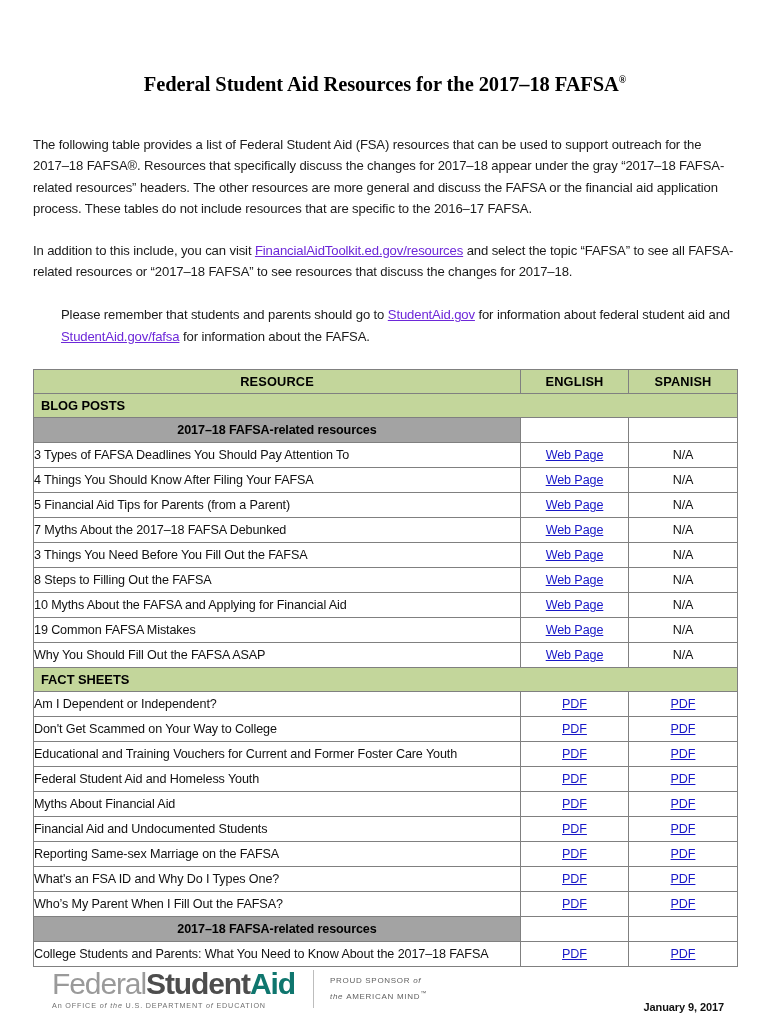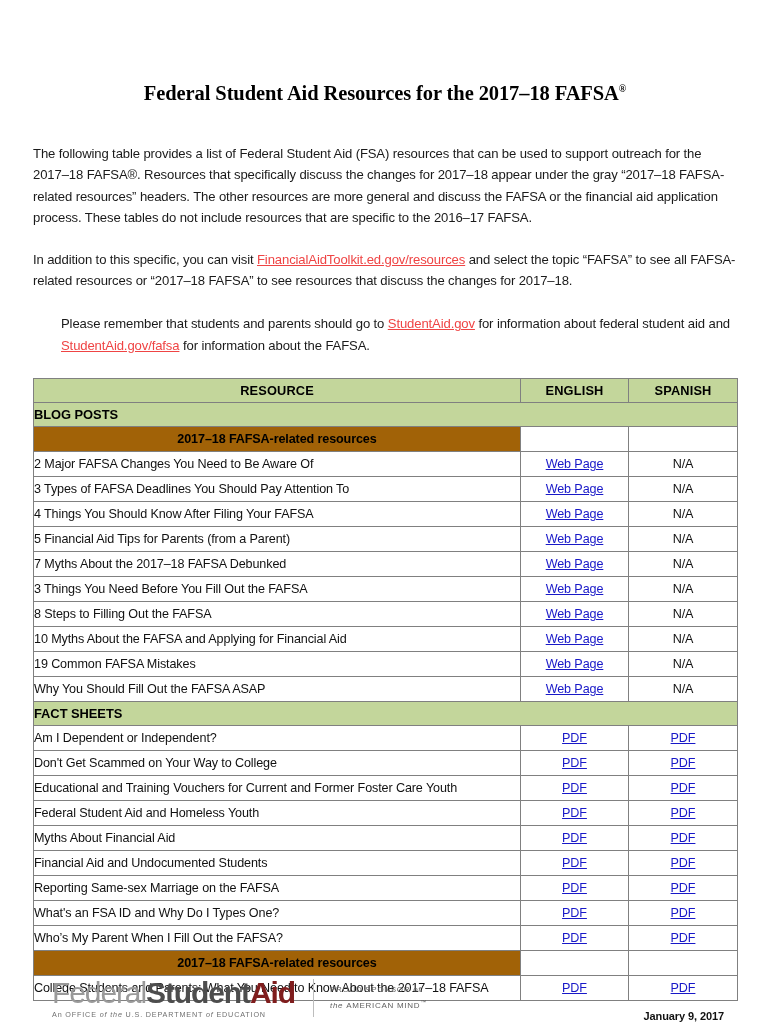--- a/index.html
+++ b/index.html
@@ -22,21 +22,21 @@
     box-sizing: border-box;
     padding: 0 33px;
   }
 
   
   .doc-title {
     font-family: "Liberation Serif", serif;
     font-weight: bold;
     font-size: 20.5px;
     text-align: center;
-    margin: 17px;
+    margin: 8px;
     padding-top: 66px;
     letter-spacing: -0.1px;
     line-height: 1;
   }
   .doc-title sup {
     font-size: 10px;
     vertical-align: super;
     line-height: 0;
   }
 
@@ -46,21 +46,21 @@
     font-size: 13.1px;
     line-height: 21.6px;
     letter-spacing: -0.12px;
     color: #1a1a1a;
   }
   #intro-p1 { margin-top: 39px; }
   #intro-p2 { margin-top: 20px; }
   #intro-p3 { margin-top: 21px; margin-left: 28px; }
   .intro a,
   .lnk {
-    color: #ef4444;
+    color: #6d28d9;
     text-decoration: underline;
   }
 
   
   table.res-table {
     border-collapse: collapse;
     width: 704px;
     margin-top: 22px;
     table-layout: fixed;
     font-size: 12.6px;
@@ -101,26 +101,27 @@
     text-align: center;
     font-size: 12.8px;
     height: 23px;
     letter-spacing: 0.15px;
   }
   
   tr.section td {
     background: #c3d69b;
     font-weight: bold;
     font-size: 12.9px;
+    padding-left: 7px;
     height: 23px;
     letter-spacing: -0.05px;
   }
   
   tr.subhdr td.sub-title {
-    background: #a16207;
+    background: #a3a3a3;
     font-weight: bold;
     text-align: center;
     height: 23px;
     font-size: 12.6px;
   }
   tr.subhdr td.sub-blank {
     background: #ffffff;
   }
 
   
@@ -144,21 +145,21 @@
   }
   .logo-main {
     font-family: "Liberation Sans", sans-serif;
     font-size: 30px;
     line-height: 31px;
     letter-spacing: -1.1px;
     white-space: nowrap;
   }
   .lg-federal { color: #9a9a9a; font-weight: normal; }
   .lg-student { color: #4d4d4d; font-weight: bold; }
-  .lg-aid { color: #7f1d1d; font-weight: bold; }
+  .lg-aid { color: #0f766e; font-weight: bold; }
   .logo-sub {
     font-size: 7.2px;
     color: #6f6f6f;
     letter-spacing: 0.85px;
     margin-top: 2px;
     white-space: nowrap;
   }
   .logo-sub i { font-style: italic; }
   .logo-div {
     width: 1px;
@@ -188,21 +189,21 @@
 </style>
 </head>
 <body>
 
 <div class="page">
 
   <h1 class="doc-title"><span>Federal Student Aid Resources for the 2017–18 FAFSA</span><sup>®</sup></h1>
 
   <p class="intro" id="intro-p1">The following table provides a list of Federal Student Aid (FSA) resources that can be used to support outreach for the 2017–18 FAFSA®. Resources that specifically discuss the changes for 2017–18 appear under the gray “2017–18 FAFSA-related resources” headers. The other resources are more general and discuss the FAFSA or the financial aid application process. These tables do not include resources that are specific to the 2016–17 FAFSA.</p>
 
-  <p class="intro" id="intro-p2"><span>In addition to this specific, you can visit </span><a class="lnk" href="#">FinancialAidToolkit.ed.gov/resources</a><span> and select the topic “FAFSA” to see all FAFSA-related resources or “2017–18 FAFSA” to see resources that discuss the changes for 2017–18.</span></p>
+  <p class="intro" id="intro-p2"><span>In addition to this include, you can visit </span><a class="lnk" href="#">FinancialAidToolkit.ed.gov/resources</a><span> and select the topic “FAFSA” to see all FAFSA-related resources or “2017–18 FAFSA” to see resources that discuss the changes for 2017–18.</span></p>
 
   <p class="intro" id="intro-p3"><span>Please remember that students and parents should go to </span><a class="lnk" href="#">StudentAid.gov</a><span> for information about federal student aid and </span><a class="lnk" href="#">StudentAid.gov/fafsa</a><span> for information about the FAFSA.</span></p>
 
   <table class="res-table">
     <colgroup>
       <col class="c-res">
         <col class="c-eng">
         <col class="c-spa">
     </colgroup>
     <tbody id="table-body">
@@ -211,25 +212,20 @@
           <td>ENGLISH</td>
           <td>SPANISH</td>
         </tr>
         <tr class="section">
           <td colspan="3">BLOG POSTS</td>
         </tr>
         <tr class="subhdr">
           <td class="sub-title">2017–18 FAFSA-related resources</td>
           <td class="sub-blank"></td>
           <td class="sub-blank"></td>
-        </tr>
-        <tr>
-          <td class="cell-res">2 Major FAFSA Changes You Need to Be Aware Of</td>
-          <td class="cell-link"><a href="#">Web Page</a></td>
-          <td class="cell-na">N/A</td>
         </tr>
         <tr>
           <td class="cell-res">3 Types of FAFSA Deadlines You Should Pay Attention To</td>
           <td class="cell-link"><a href="#">Web Page</a></td>
           <td class="cell-na">N/A</td>
         </tr>
         <tr>
           <td class="cell-res">4 Things You Should Know After Filing Your FAFSA</td>
           <td class="cell-link"><a href="#">Web Page</a></td>
           <td class="cell-na">N/A</td>

